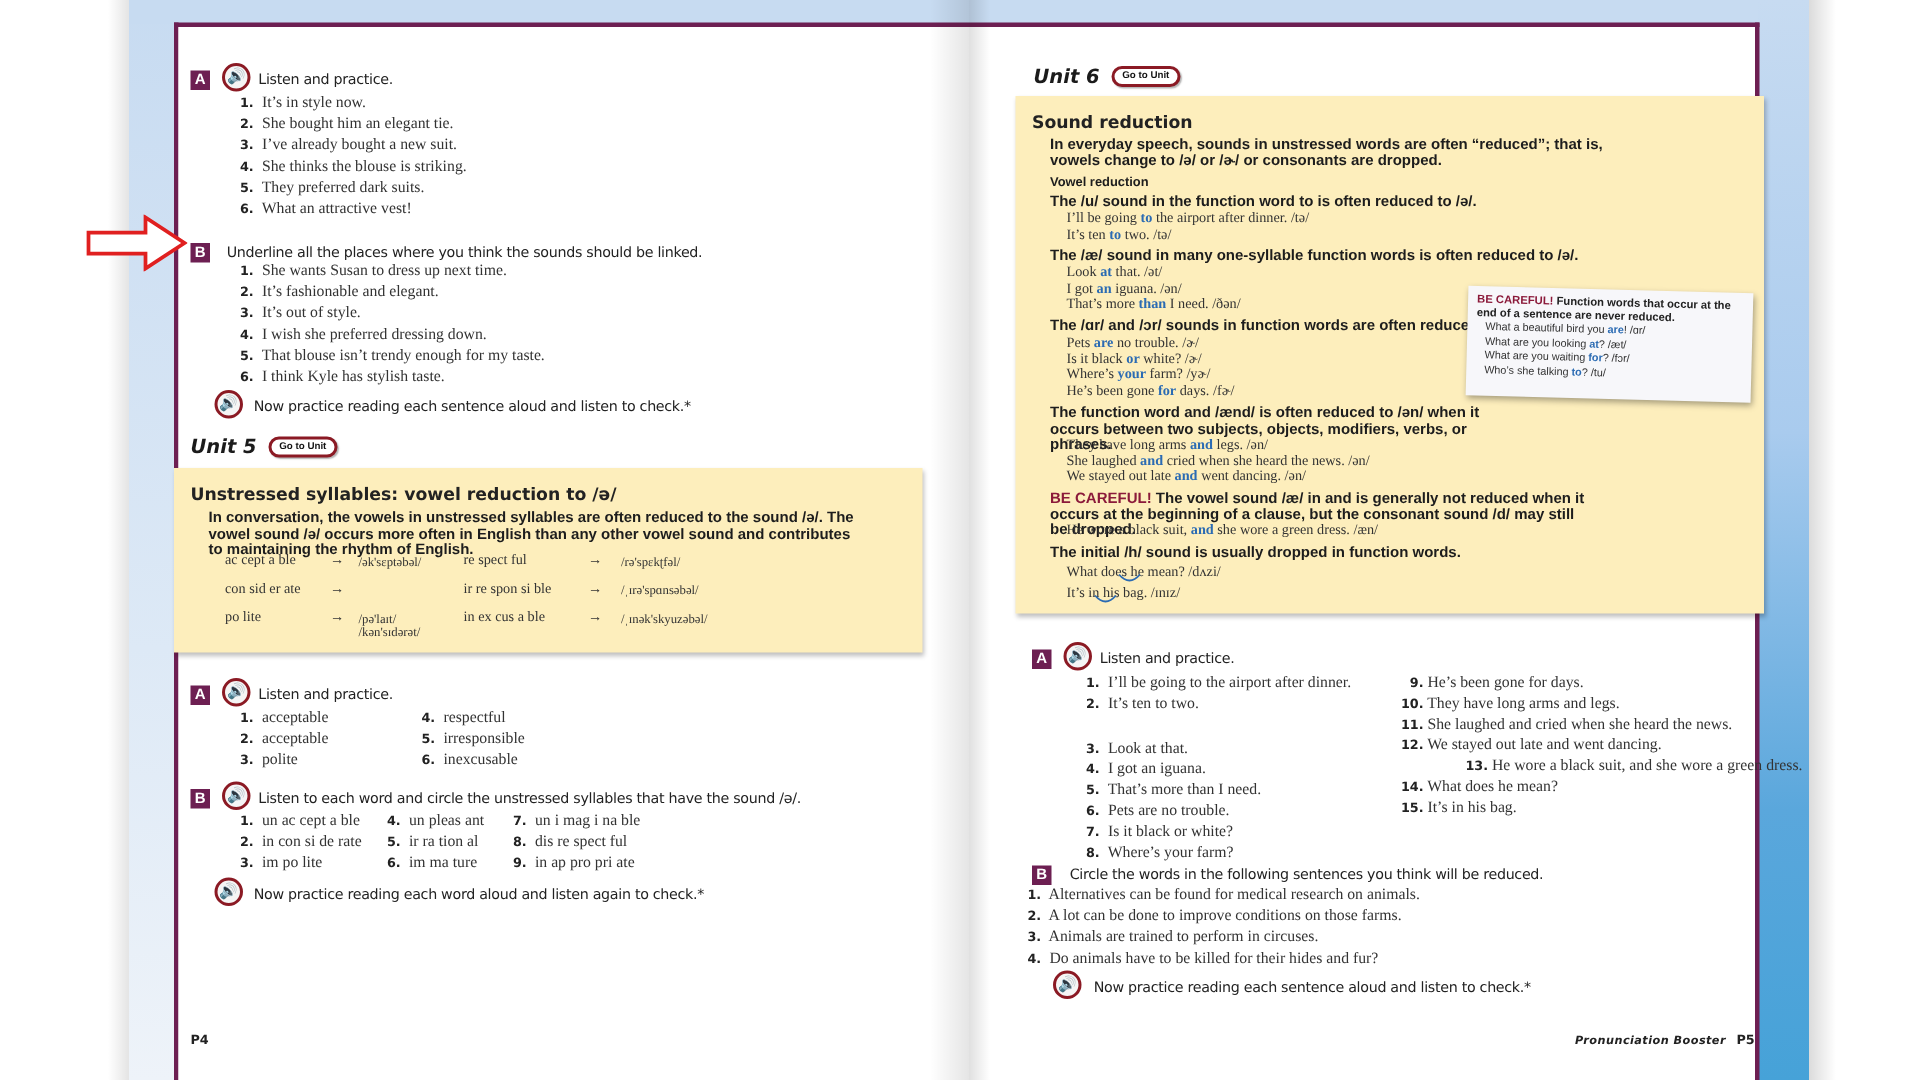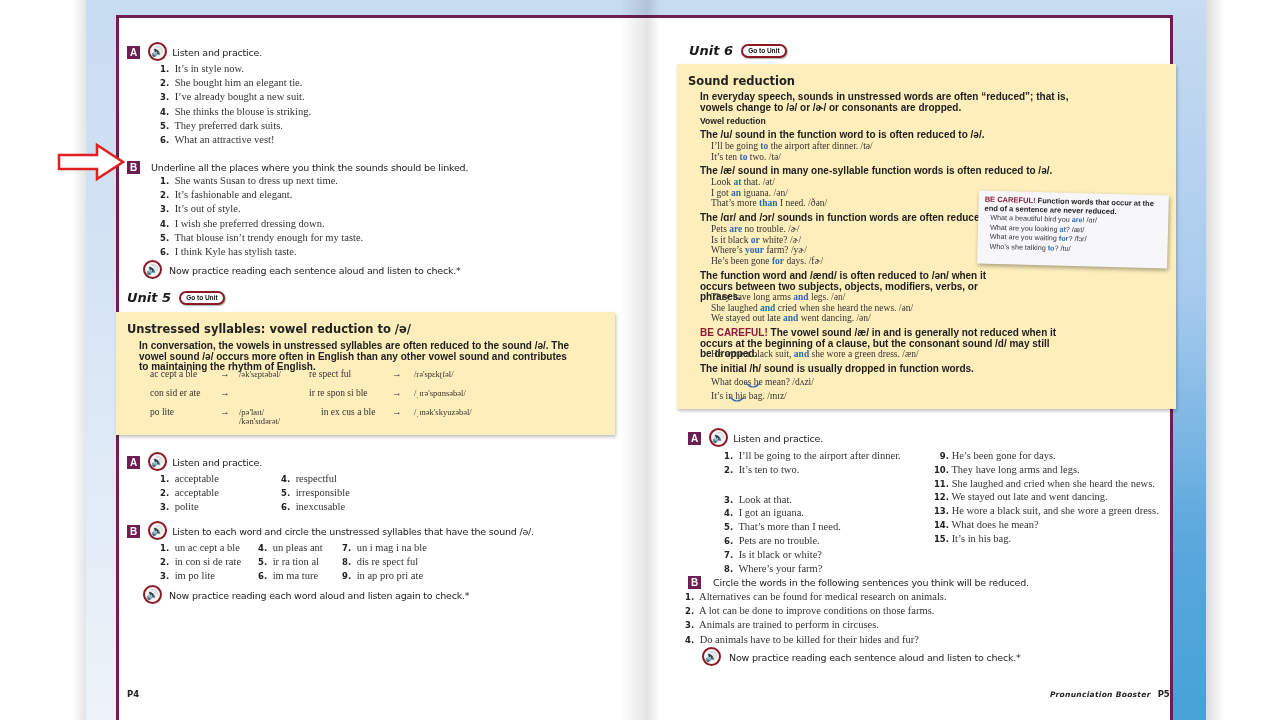--- a/index.html
+++ b/index.html
@@ -137,21 +137,21 @@
       <span class="syl" style="position:absolute; left:70px;">→</span>
       <span class="ipa" style="position:absolute; left:89px;margin-top:28px;">/kən'sɪdərət/</span>
       <span class="syl" style="position:absolute; left:159px;">ir re spon si ble</span>
       <span class="syl" style="position:absolute; left:242px;">→</span>
       <span class="ipa" style="position:absolute; left:264px;">/ˌɪrə'spɑnsəbəl/</span>
     </div>
     <div style="position:relative; height:19px;">
       <span class="syl" style="position:absolute; left:0;">po lite</span>
       <span class="syl" style="position:absolute; left:70px;">→</span>
       <span class="ipa" style="position:absolute; left:89px;">/pə'laɪt/</span>
-      <span class="syl" style="position:absolute; left:159px;margin-left:12px;">in ex cus a ble</span>
+      <span class="syl" style="position:absolute; left:159px;">in ex cus a ble</span>
       <span class="syl" style="position:absolute; left:242px;">→</span>
       <span class="ipa" style="position:absolute; left:264px;">/ˌɪnək'skyuzəbəl/</span>
     </div>
   </div>
 </div>
 
 <div class="abs" style="left:127px; top:451px;">
   <span class="badge">A</span>
   <span class="audio" style="margin-left:3px;"><span>🔊</span></span>
   <span class="instr">Listen and practice.</span>
@@ -274,21 +274,21 @@
   <div class="item" style="height:13.8px; line-height:13.8px;"><span class="num">5.</span> <span>That’s more than I need.</span></div>
   <div class="item" style="height:13.8px; line-height:13.8px;"><span class="num">6.</span> <span>Pets are no trouble.</span></div>
   <div class="item" style="height:13.8px; line-height:13.8px;"><span class="num">7.</span> <span>Is it black or white?</span></div>
   <div class="item" style="height:13.8px; line-height:13.8px;"><span class="num">8.</span> <span>Where’s your farm?</span></div>
 </div>
 <div class="abs" style="left:932px; top:449px;">
   <div class="item" style="height:13.8px; line-height:13.8px;"><span class="num" style="min-width:17px; text-align:right;">9.</span> <span>He’s been gone for days.</span></div>
   <div class="item" style="height:13.8px; line-height:13.8px;"><span class="num" style="min-width:17px; text-align:right;">10.</span> <span>They have long arms and legs.</span></div>
   <div class="item" style="height:13.8px; line-height:13.8px;"><span class="num" style="min-width:17px; text-align:right;">11.</span> <span>She laughed and cried when she heard the news.</span></div>
   <div class="item" style="height:13.8px; line-height:13.8px;"><span class="num" style="min-width:17px; text-align:right;">12.</span> <span>We stayed out late and went dancing.</span></div>
-  <div class="item" style="height:13.8px; line-height:13.8px;"><span class="num" style="min-width:17px; text-align:right;">13.</span> <span>He wore a black suit, and she wore a green dress.</span></div>
+  <div class="item" style="height:13.8px; line-height:13.8px;"><span class="num" style="min-width:17px; text-align:right;margin-left:43px;">13.</span> <span>He wore a black suit, and she wore a green dress.</span></div>
   <div class="item" style="height:13.8px; line-height:13.8px;"><span class="num" style="min-width:17px; text-align:right;">14.</span> <span>What does he mean?</span></div>
   <div class="item" style="height:13.8px; line-height:13.8px;"><span class="num" style="min-width:17px; text-align:right;">15.</span> <span>It’s in his bag.</span></div>
 </div>
 
 <div class="abs" style="left:688px; top:571px;">
   <span class="badge">B</span>
   <span class="instr" style="margin-left:7px;">Circle the words in the following sentences you think will be reduced.</span>
 </div>
 <div class="abs" style="left:685px; top:590px;">
   <div class="item"><span class="num">1.</span> <span>Alternatives can be found for medical research on animals.</span></div>

